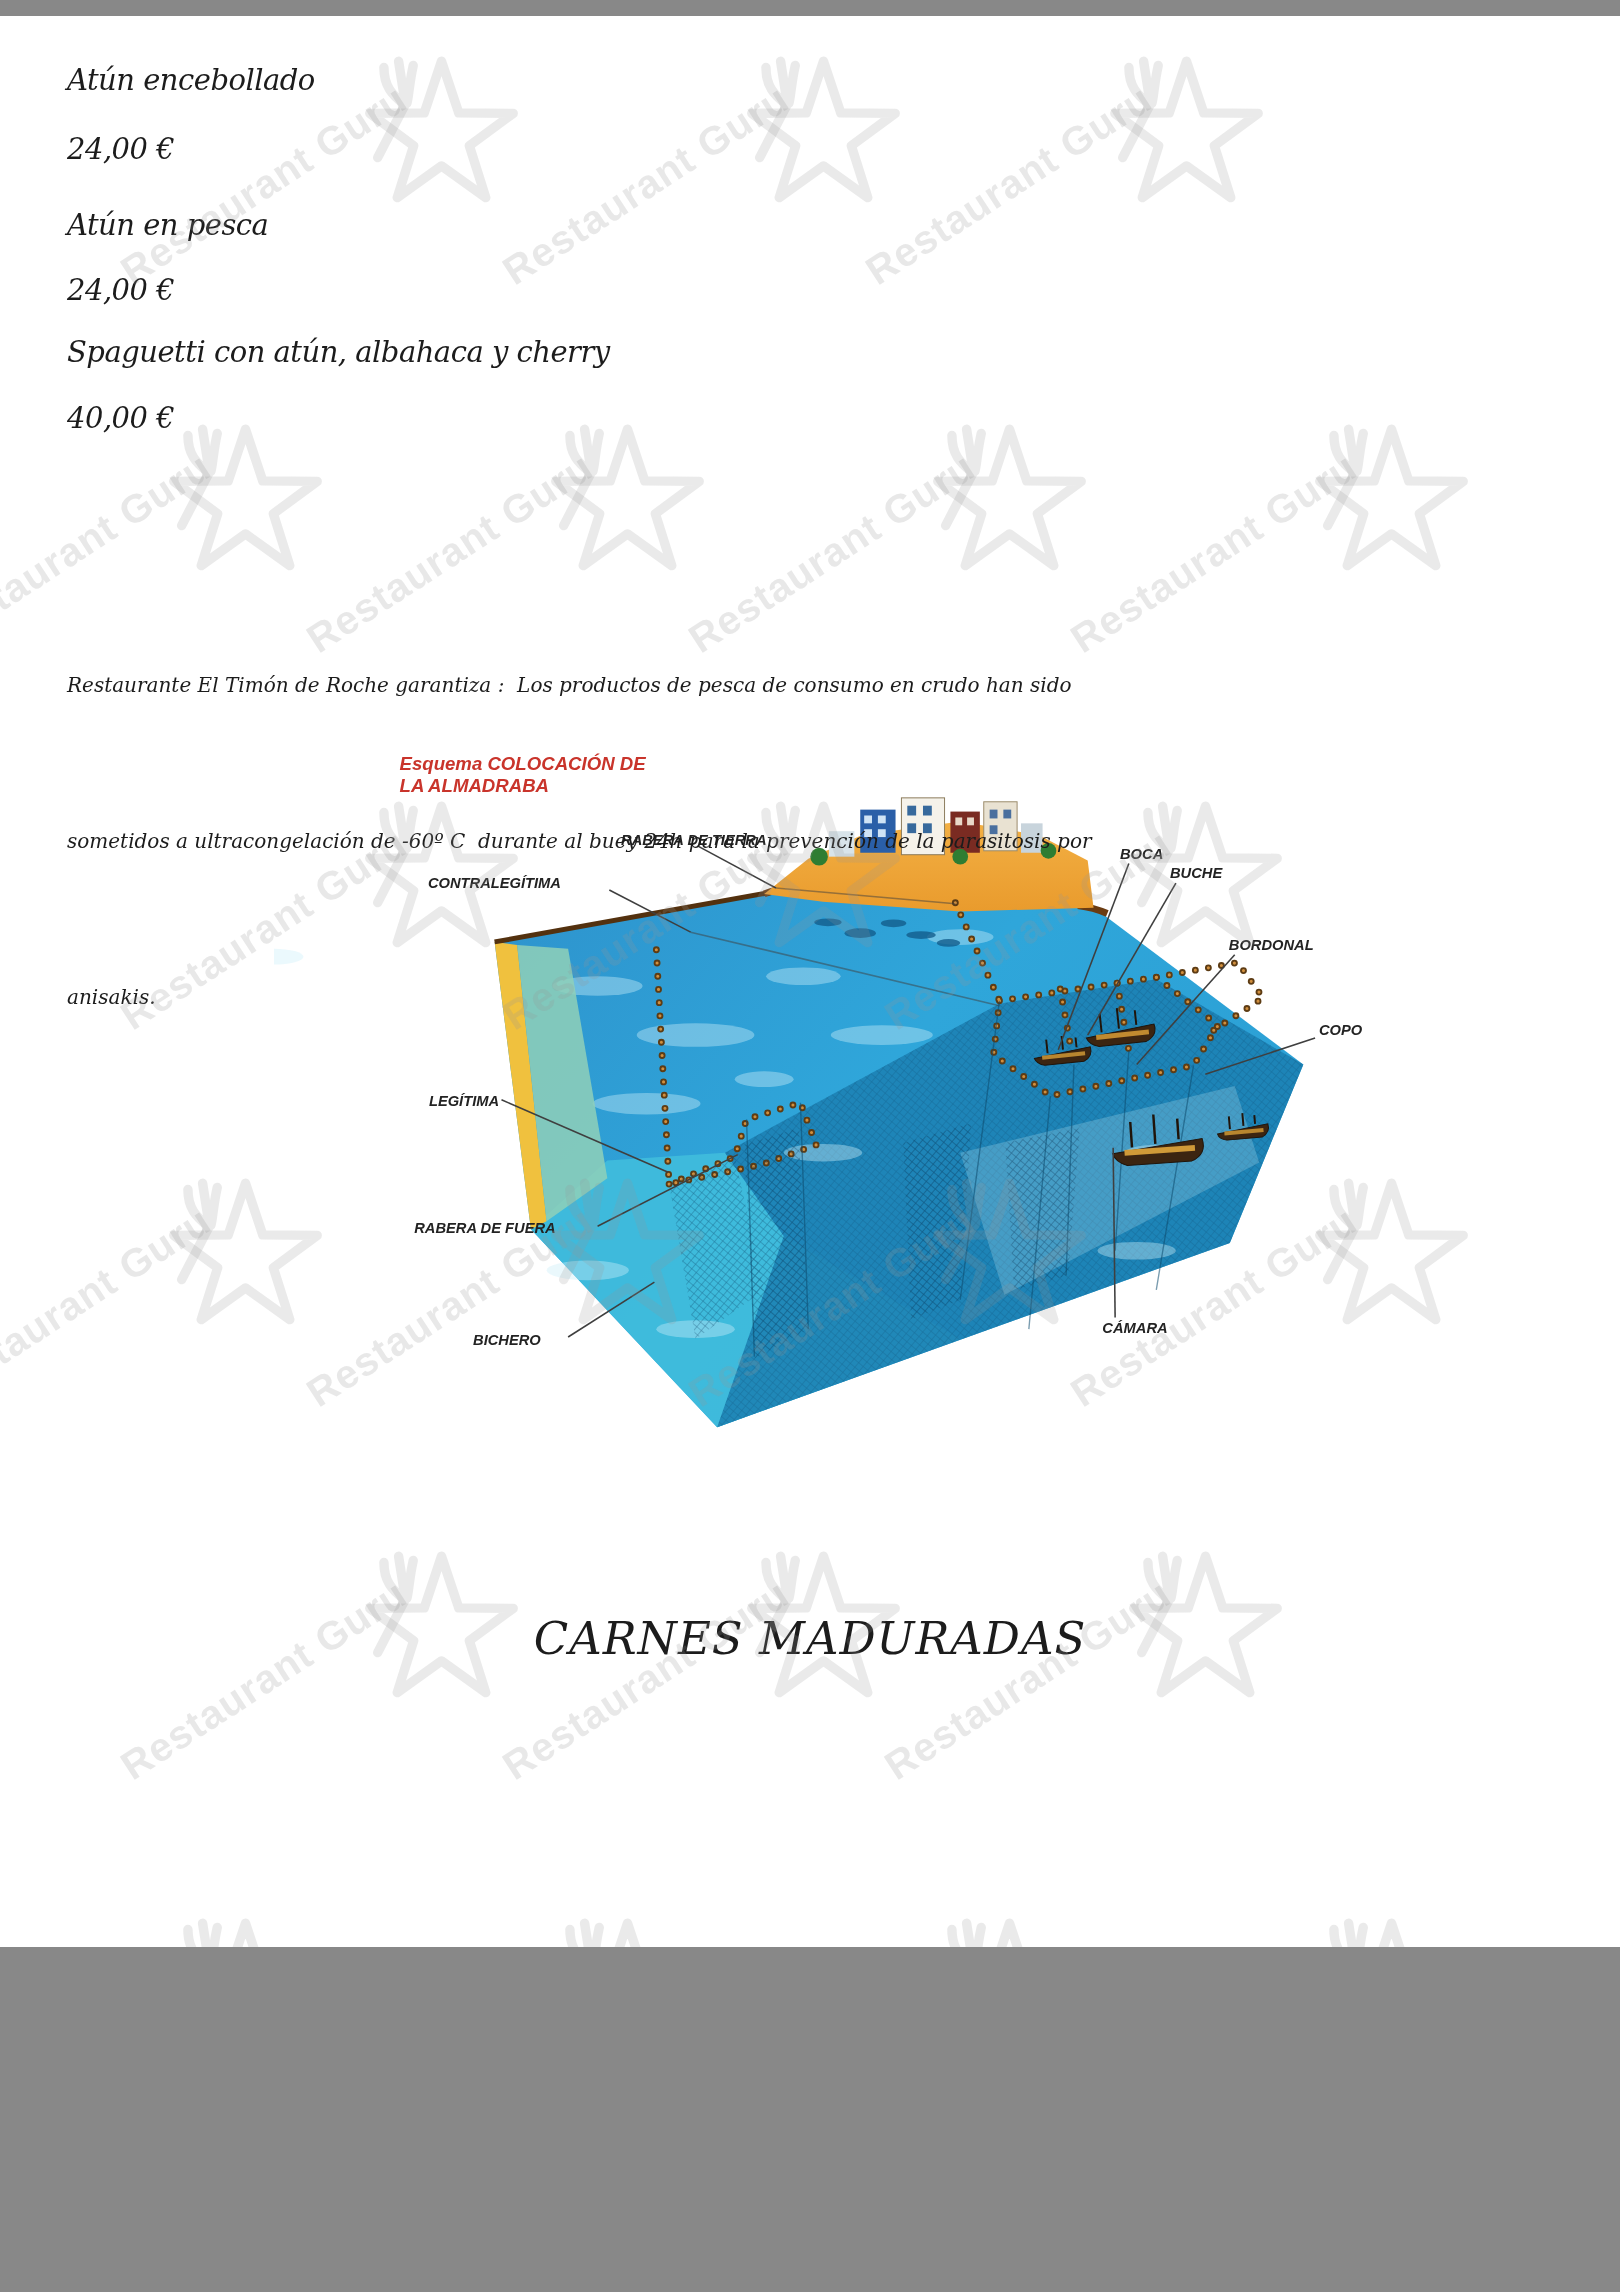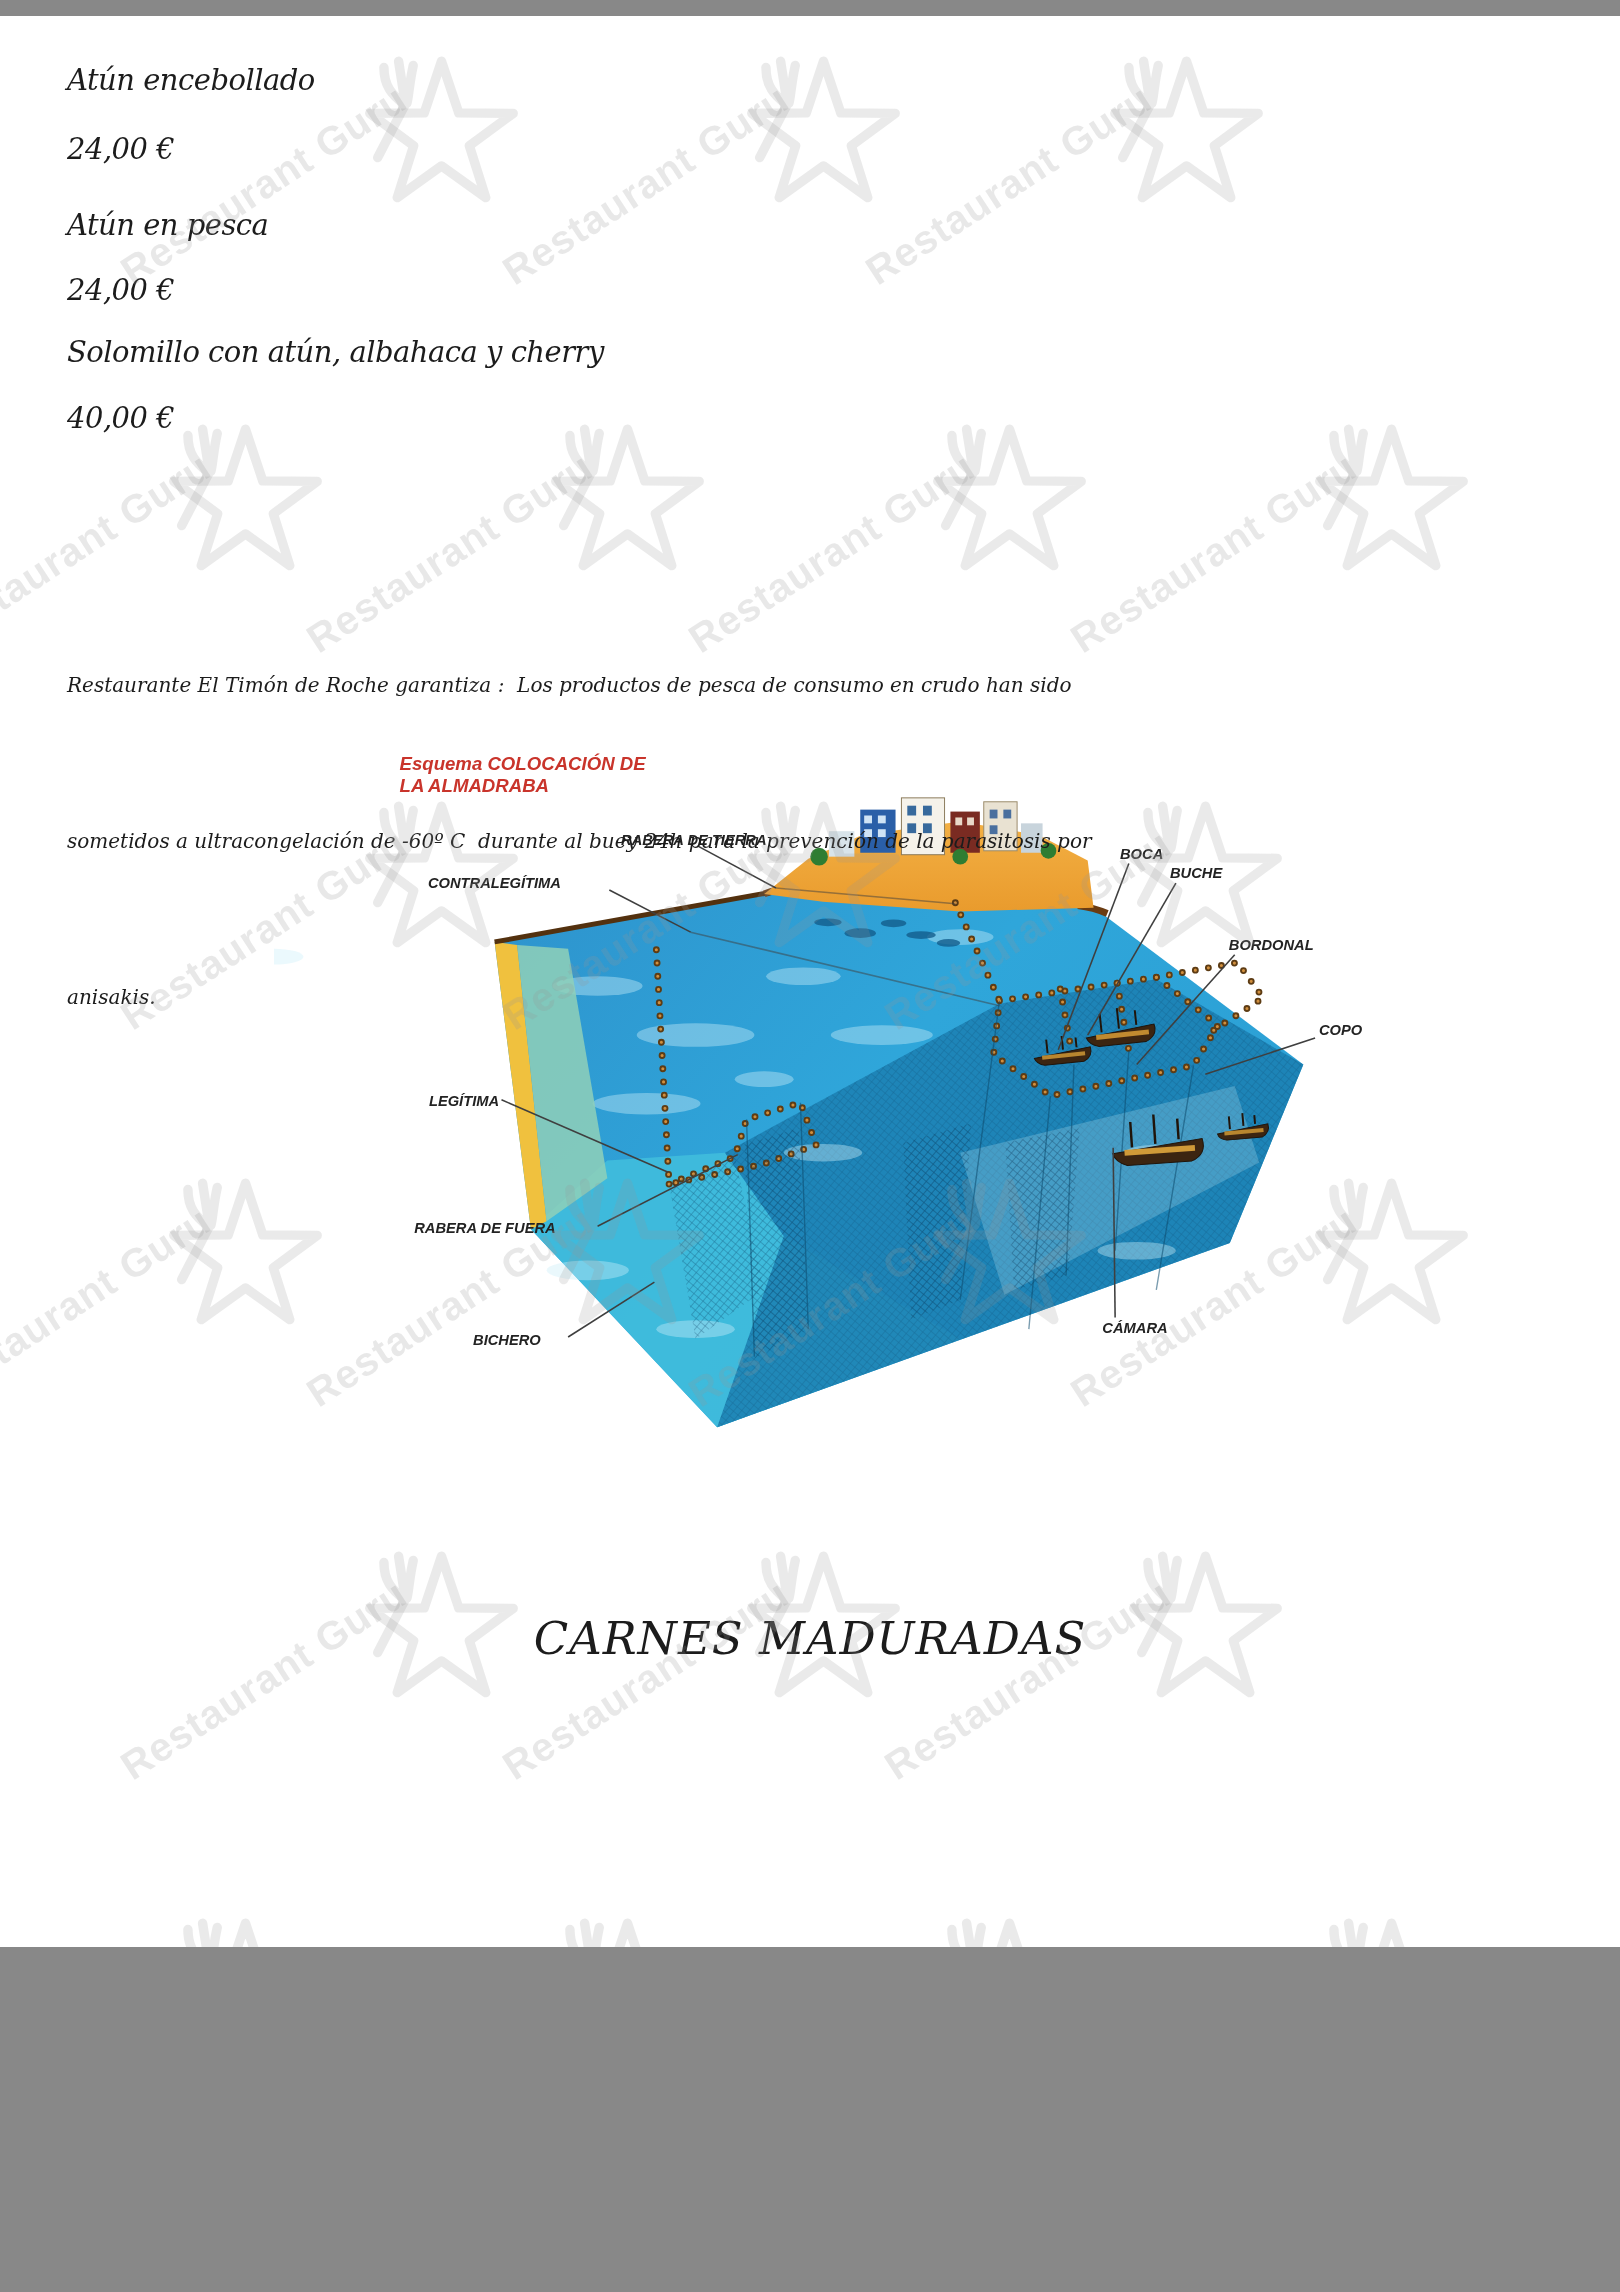--- a/index.html
+++ b/index.html
@@ -47,21 +47,21 @@
 <body>
 
 <div class="page">
 
   <div class="script-line" style="top:47px">Atún encebollado</div>
   <div class="script-line" style="top:116px">24,00 €</div>
 
   <div class="script-line" style="top:192px">Atún en pesca</div>
   <div class="script-line" style="top:257px">24,00 €</div>
 
-  <div class="script-line" style="top:319px">Solomillo con atún, albahaca y cherry</div>
+  <div class="script-line" style="top:319px">Spaguetti con atún, albahaca y cherry</div>
   <div class="script-line" style="top:385px">40,00 €</div>
 
   <div class="notice-block" style="top:539px">
     <div>Restaurante El Timón de Roche garantiza :  Los productos de pesca de consumo en crudo han sido</div>
     <div>sometidos a ultracongelación de -60º C  durante al buey 24h para la prevención de la parasitosis por</div>
     <div>anisakis.</div>
   </div>
 
   <svg class="diagram" width="1098" height="745" viewBox="0 0 1120 760">
     <defs>

